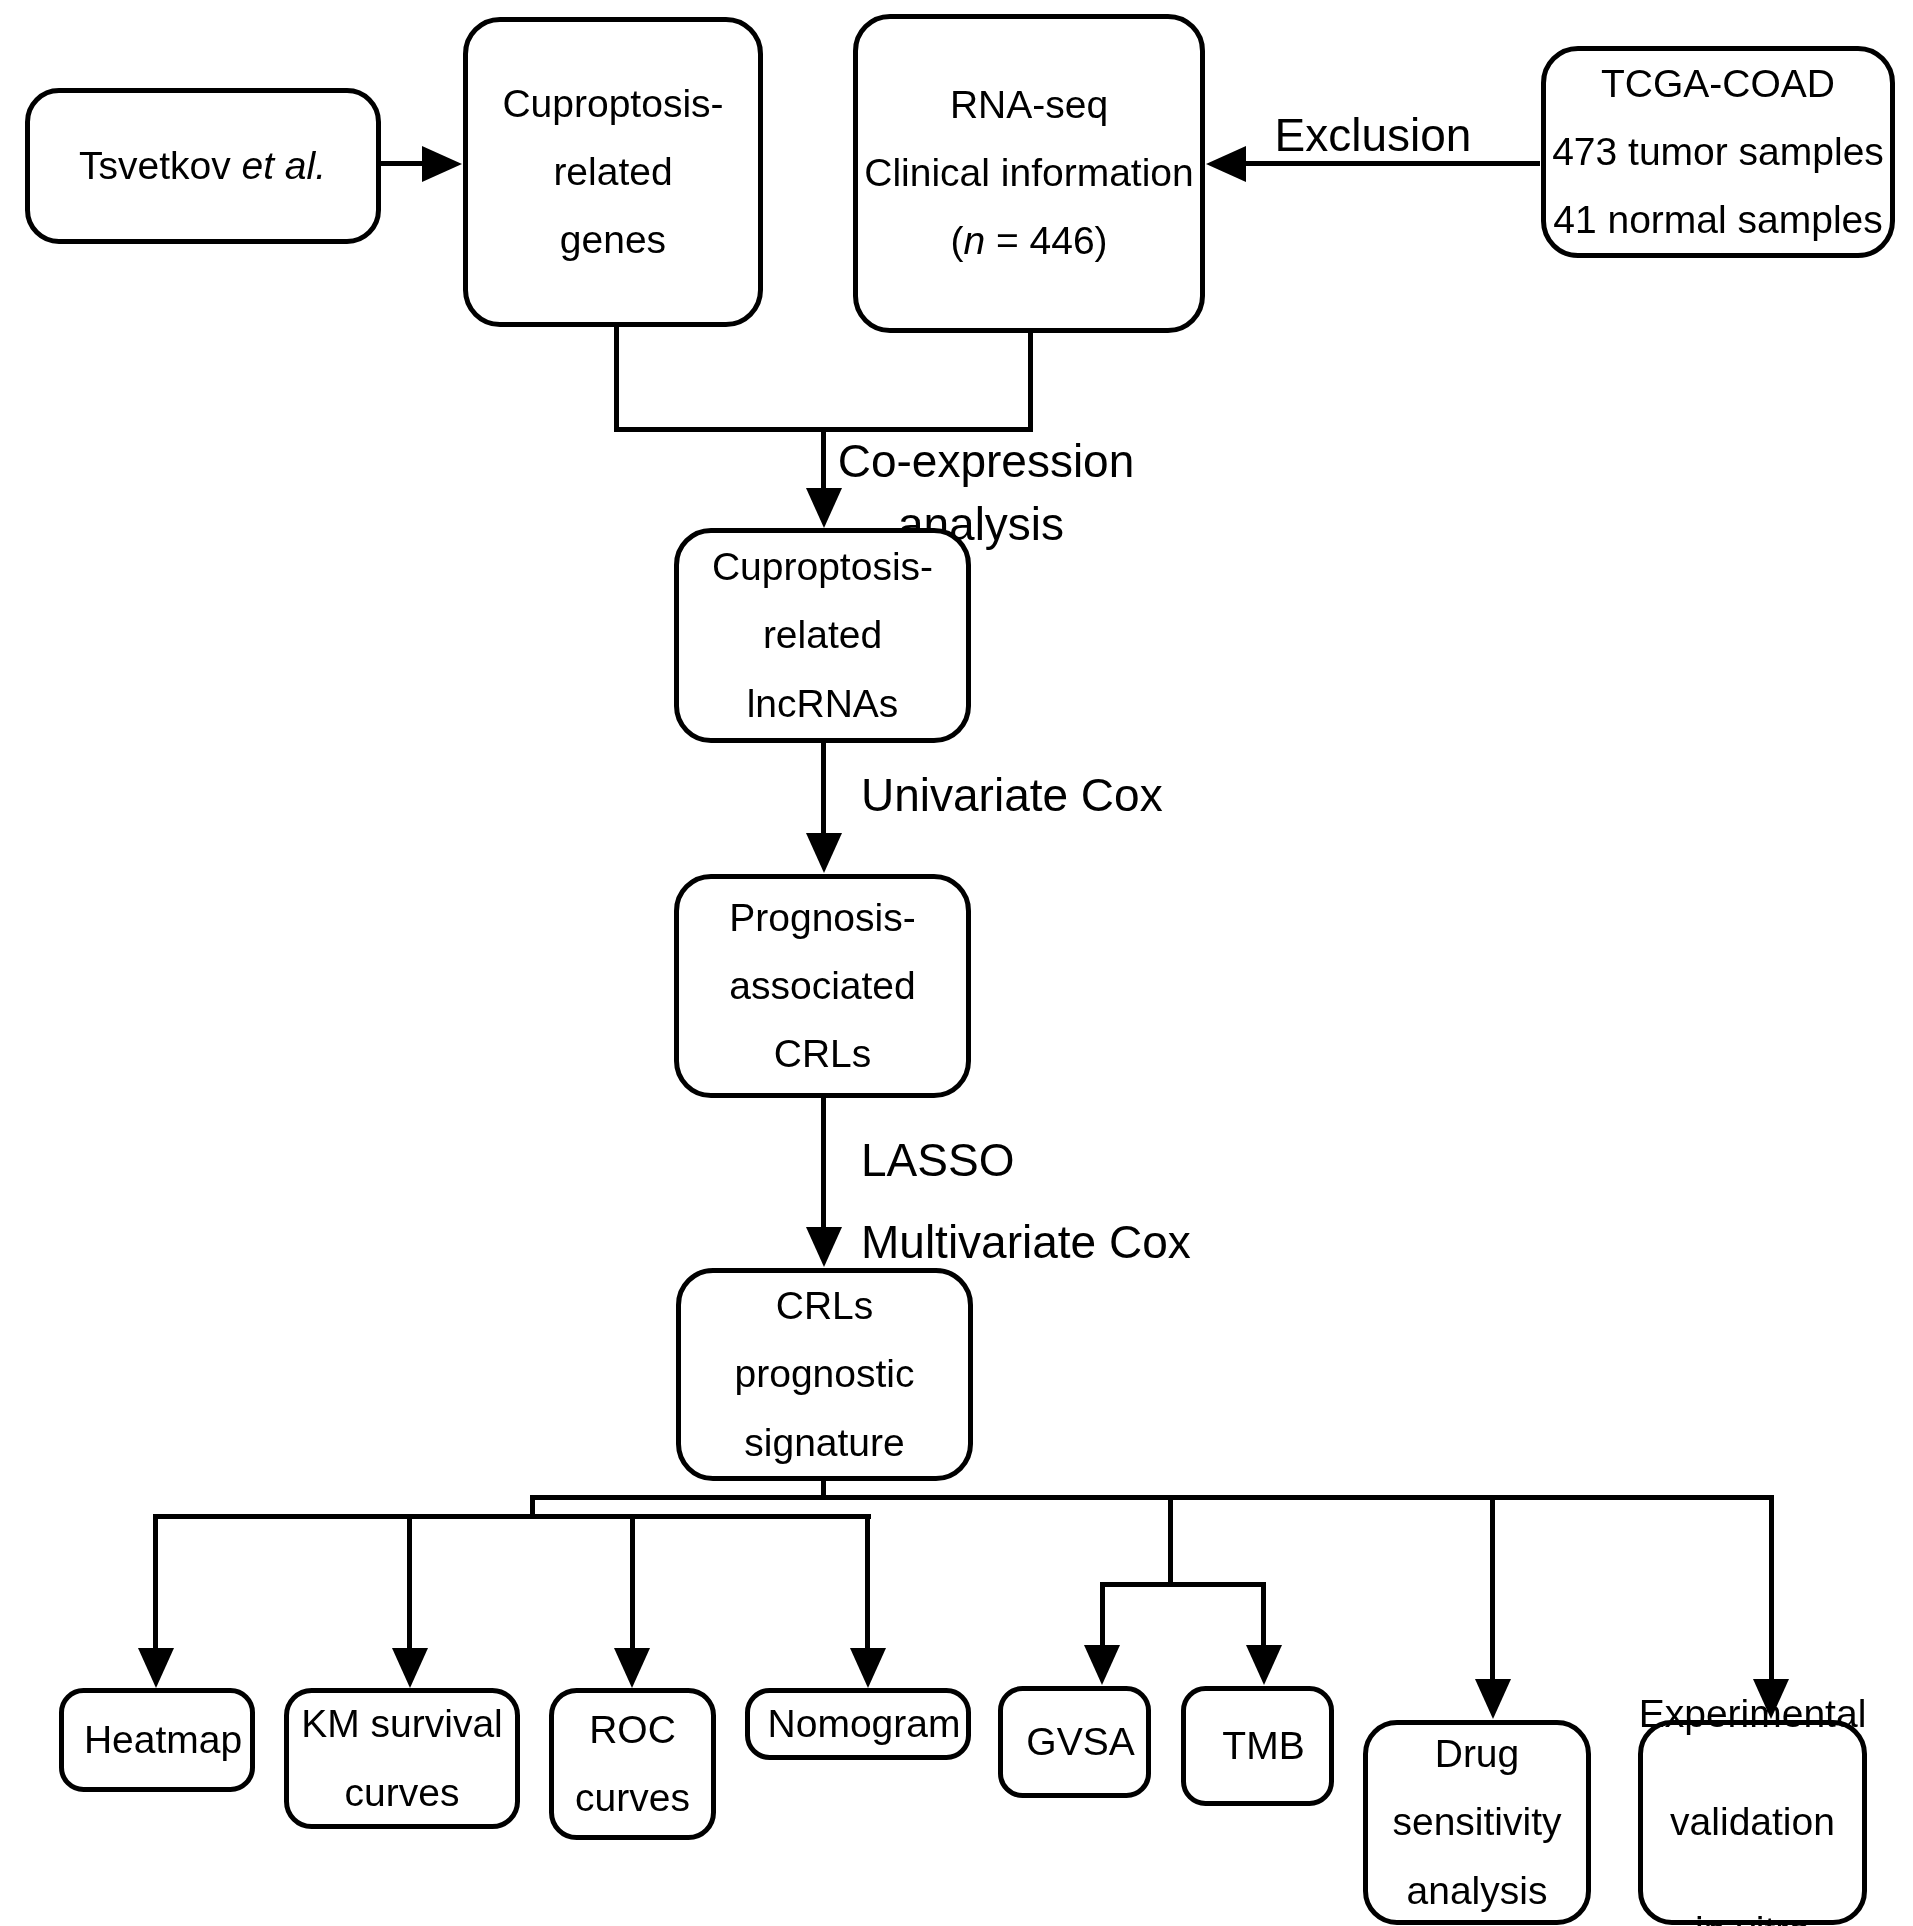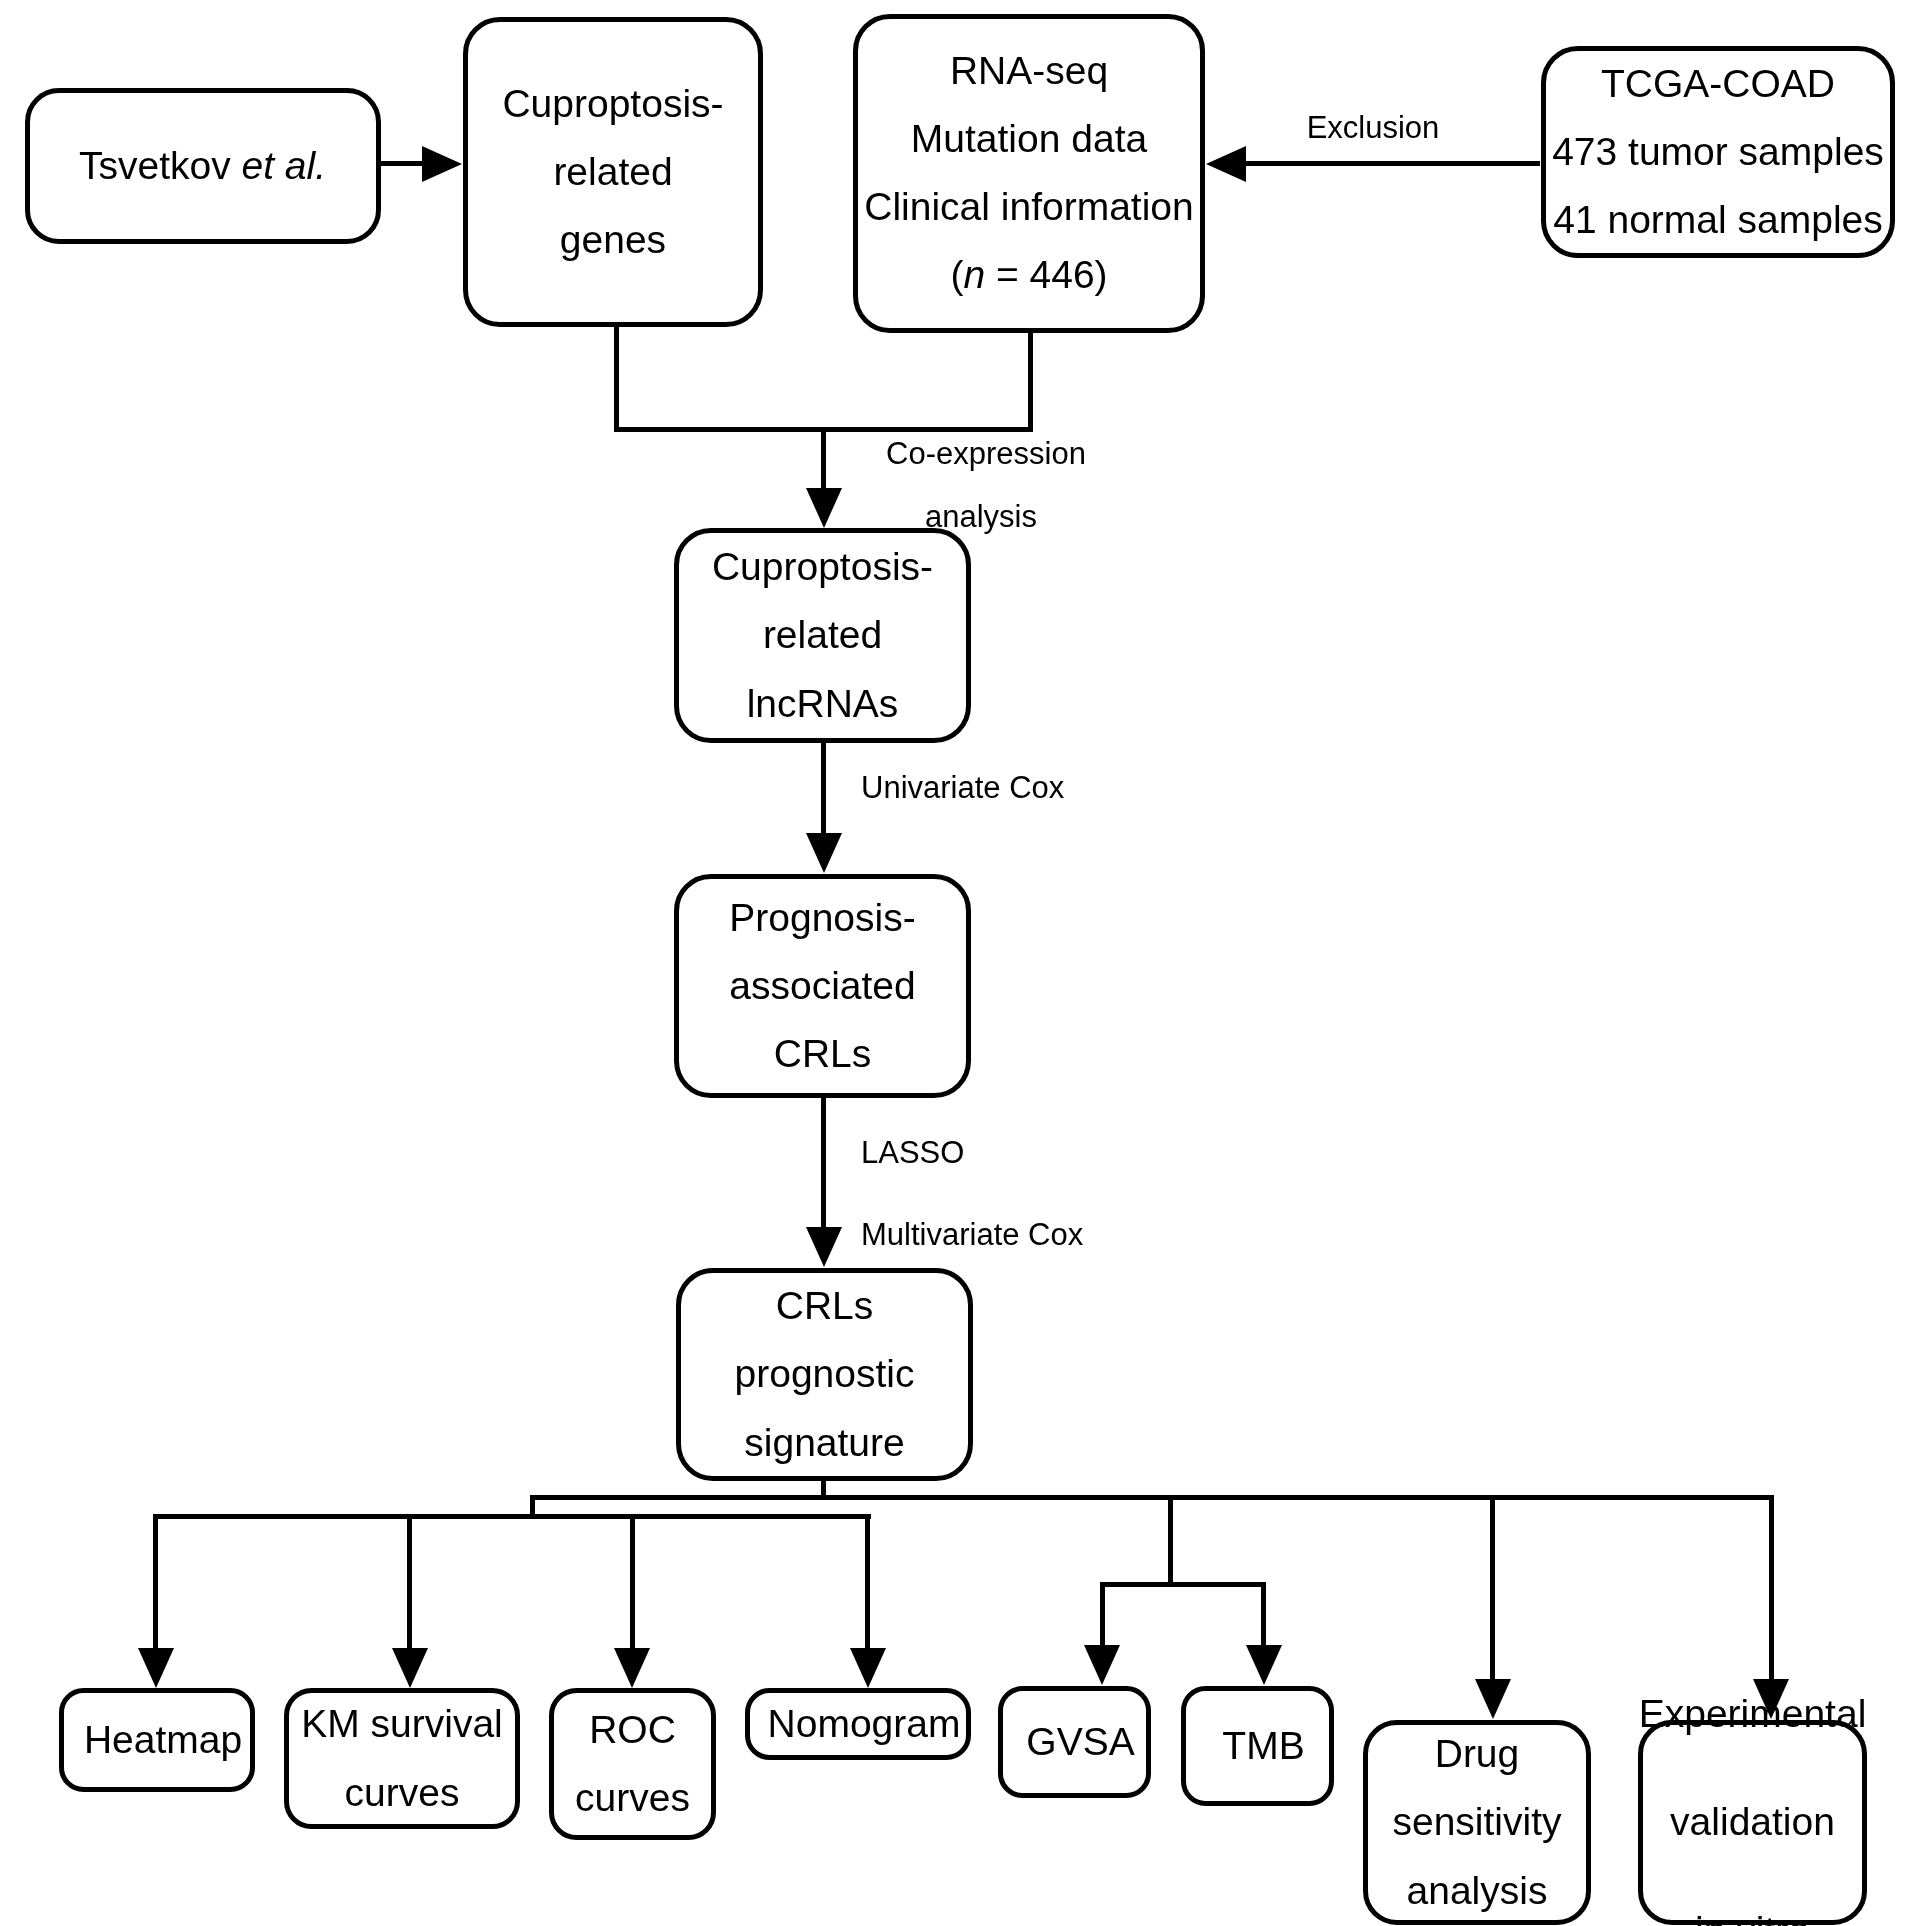--- a/index.html
+++ b/index.html
@@ -30,42 +30,41 @@
   .r45{border-radius:27.6px;}
   .r55{border-radius:34px;text-align:right;}
   .vl{position:absolute;width:4.9px;background:#000;}
   .hl{position:absolute;height:4.9px;background:#000;}
   .ah{position:absolute;width:0;height:0;}
   .ah-down{border-left:18px solid transparent;border-right:18px solid transparent;border-top:40px solid #000;}
   .ah-right{border-top:18px solid transparent;border-bottom:18px solid transparent;border-left:40px solid #000;}
   .ah-left{border-top:18px solid transparent;border-bottom:18px solid transparent;border-right:40px solid #000;}
   .elabel{
     position:absolute;
-    font-size:31px;
+    font-size:46px;
     white-space:nowrap;
     line-height:1;
   }
   .center{transform:translateX(-50%);}
 </style>
 </head>
 <body>
 
 <div id="canvas">
 
   <div class="node r55" style="left:24.5px;top:88px;width:356px;height:156px;">
       <div class="ln"><span>Tsvetkov </span><i>et al.</i></div>
     </div>
   <div class="node" style="left:463px;top:17px;width:300px;height:310px;">
       <div class="ln"><span>Cuproptosis-</span></div>
       <div class="ln"><span>related</span></div>
       <div class="ln"><span>genes</span></div>
     </div>
   <div class="node" style="left:853px;top:13.5px;width:352px;height:319px;">
       <div class="ln"><span>RNA-seq</span></div>
-      <div class="ln"><span>Mutation data</span></div>
       <div class="ln"><span>Clinical information</span></div>
       <div class="ln"><span>(</span><i>n</i><span> = 446)</span></div>
     </div>
   <div class="node" style="left:1541px;top:46px;width:354px;height:212px;">
       <div class="ln"><span>TCGA-COAD</span></div>
       <div class="ln"><span>473 tumor samples</span></div>
       <div class="ln"><span>41 normal samples</span></div>
     </div>
 
   <div class="hl" style="left:380px;top:161px;width:55px;"></div>

